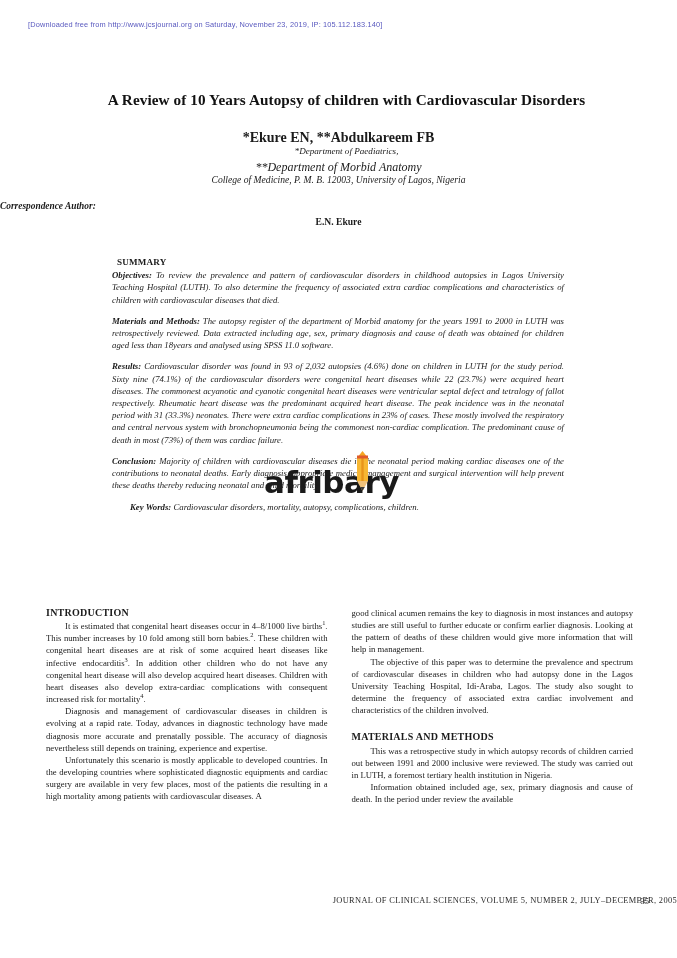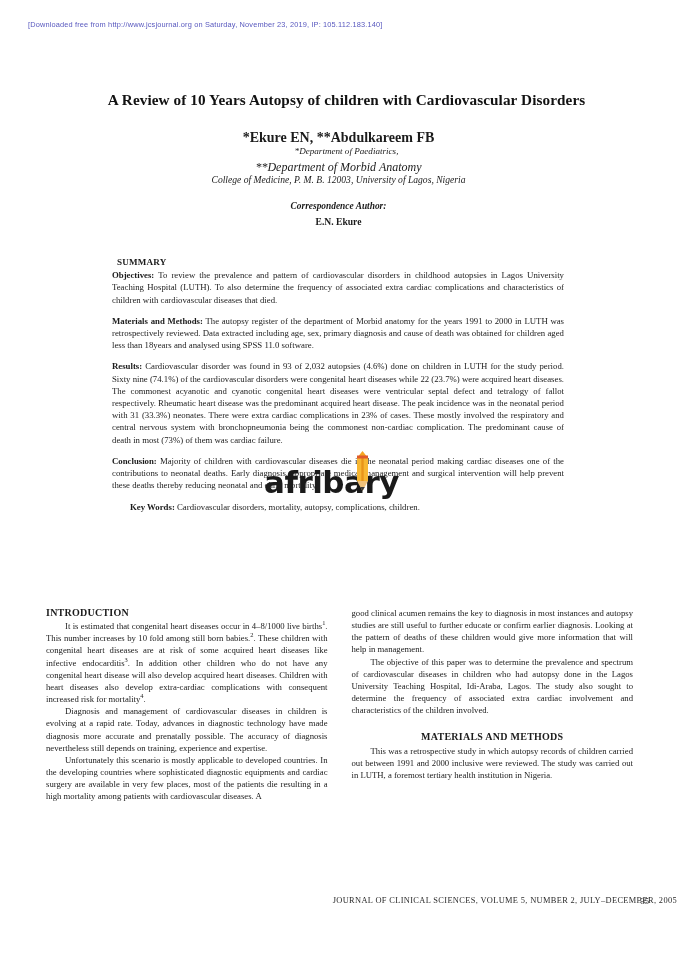--- a/index.html
+++ b/index.html
@@ -76,21 +76,21 @@
   }
   .affil-1 { top: 146px; font-size: 9.1px; margin-left: 8px; }
   .affil-2 { top: 160px; font-size: 12px; }
   .affil-3 { top: 174px; font-size: 9.6px; }
 
   .corr-label {
     position: absolute;
     top: 201px;
     left: 0;
     width: 677px;
-    text-align: center;
+    text-align: left;
     font-style: italic;
     font-weight: bold;
     font-size: 9.4px;
   }
   .corr-name {
     position: absolute;
     top: 216px;
     left: 0;
     width: 677px;
     text-align: center;
@@ -111,20 +111,21 @@
   }
   .abstract .sec-head {
     font-weight: bold;
     font-size: 9.1px;
     letter-spacing: 0.2px;
     margin: 0 0 1px 5px;
   }
   .abstract p {
     margin: 0 0 9px 0;
     text-align: justify;
+    font-style: italic;
   }
   .abstract p.kw {
     margin-top: 10px;
     text-indent: 18px;
   }
   .abstract b { font-weight: bold; }
 
   
   .columns {
     position: absolute;
@@ -142,21 +143,21 @@
     text-align: justify;
     color: #1b1b1b;
   }
   .col h2 {
     font-size: 10px;
     font-weight: bold;
     letter-spacing: 0.25px;
     margin: 0 0 1px 0;
     text-align: left;
   }
-  .col h2.spaced { margin-top: 15px; text-align: center; }
+  .col h2.spaced { margin-top: 15px; }
   .col p {
     margin: 0;
     text-indent: 19px;
     text-align: justify;
   }
   .col p.noindent { text-indent: 0; }
   sup {
     font-size: 6.4px;
     vertical-align: super;
     line-height: 0;
@@ -261,20 +262,21 @@
       <p><span>It is estimated that congenital heart diseases occur in 4–8/1000 live births</span><sup>1</sup><span>.   This number increases by 10 fold among still born babies.</span><sup>2</sup><span>.  These children with congenital heart diseases are at risk of some acquired heart diseases like infective endocarditis</span><sup>3</sup><span>. In addition other children who do not have any congenital heart disease will also develop acquired heart diseases. Children with heart diseases also develop extra-cardiac complications with consequent increased risk for mortality</span><sup>4</sup><span>.</span></p>
       <p>Diagnosis and management of cardiovascular diseases in children is evolving at a rapid rate. Today, advances in diagnostic technology have made diagnosis more accurate and prenatally possible. The accuracy of diagnosis nevertheless still depends on training, experience and expertise.</p>
       <p>Unfortunately this scenario is mostly applicable to developed countries. In the developing countries where sophisticated diagnostic equipments and cardiac surgery are available in very few places, most of the patients die resulting in a high mortality among patients with cardiovascular diseases. A</p>
     </div>
 
     <div class="col">
       <p class="noindent">good clinical acumen remains the key to diagnosis in most instances and autopsy studies are still useful to further educate or confirm earlier diagnosis. Looking at the pattern of deaths of these children would give more information that will help in management.</p>
       <p>The objective of this paper was to determine the prevalence and spectrum of cardiovascular diseases in children who had autopsy done in the Lagos University Teaching Hospital, Idi-Araba, Lagos. The study also sought to determine the frequency of associated extra cardiac involvement and characteristics of the children involved.</p>
       <h2 class="spaced">MATERIALS AND METHODS</h2>
       <p>This was a retrospective study in which autopsy records of children carried out between 1991 and 2000 inclusive were reviewed. The study was carried out in LUTH, a foremost tertiary health institution in Nigeria.</p>
+      <p>Information obtained included age, sex, primary diagnosis and cause of death. In the period under review the available</p>
     </div>
 
   </div>
 
   <div class="footer">
     <span>JOURNAL OF CLINICAL SCIENCES, VOLUME 5, NUMBER 2, JULY–DECEMBER, 2005</span>
     <span class="pageno">35</span>
   </div>
 
 </div>

